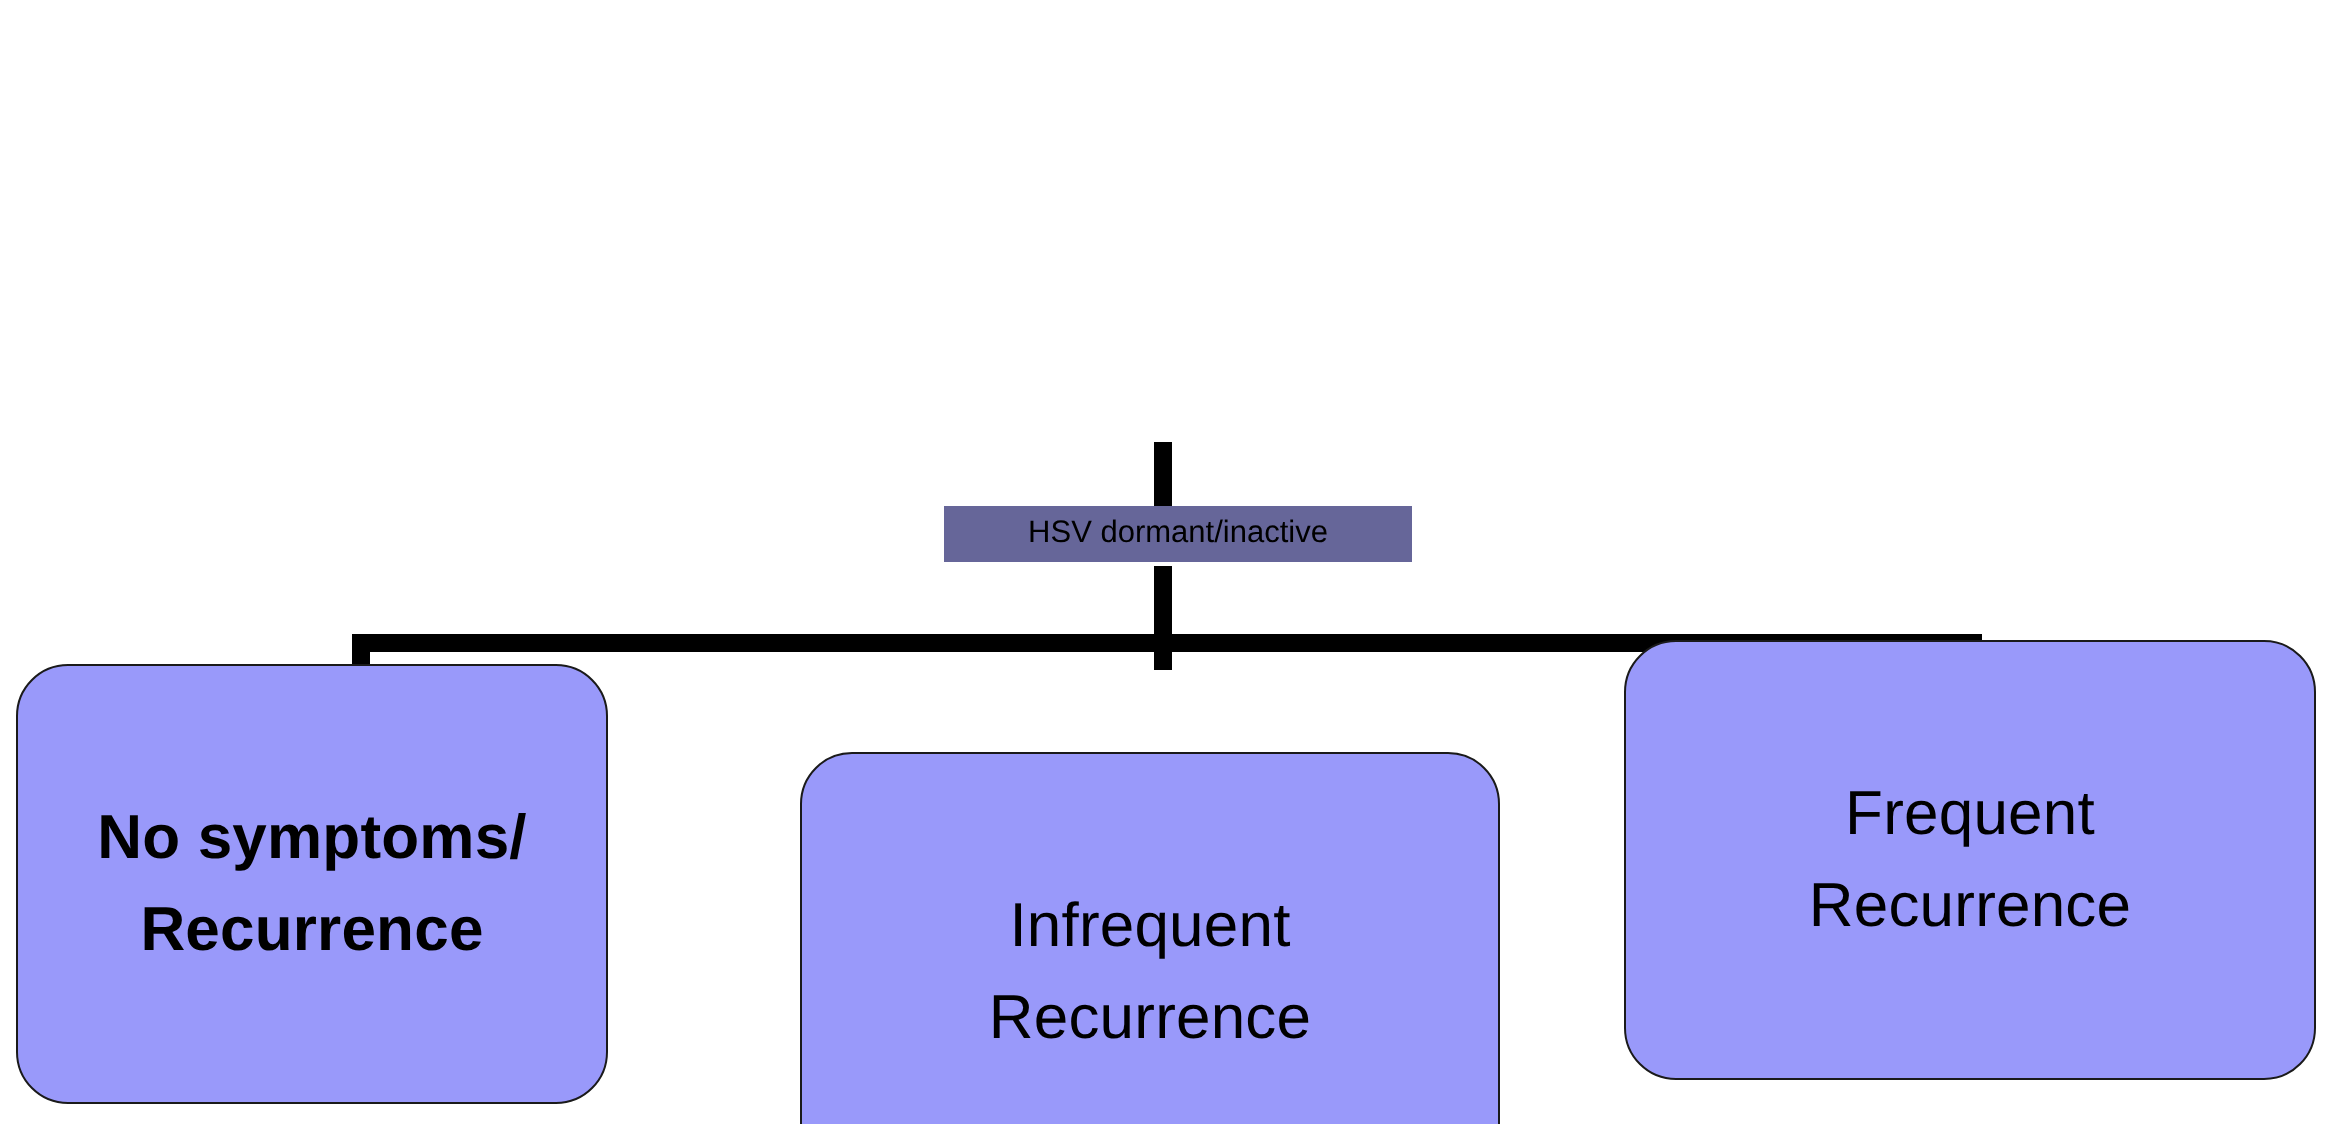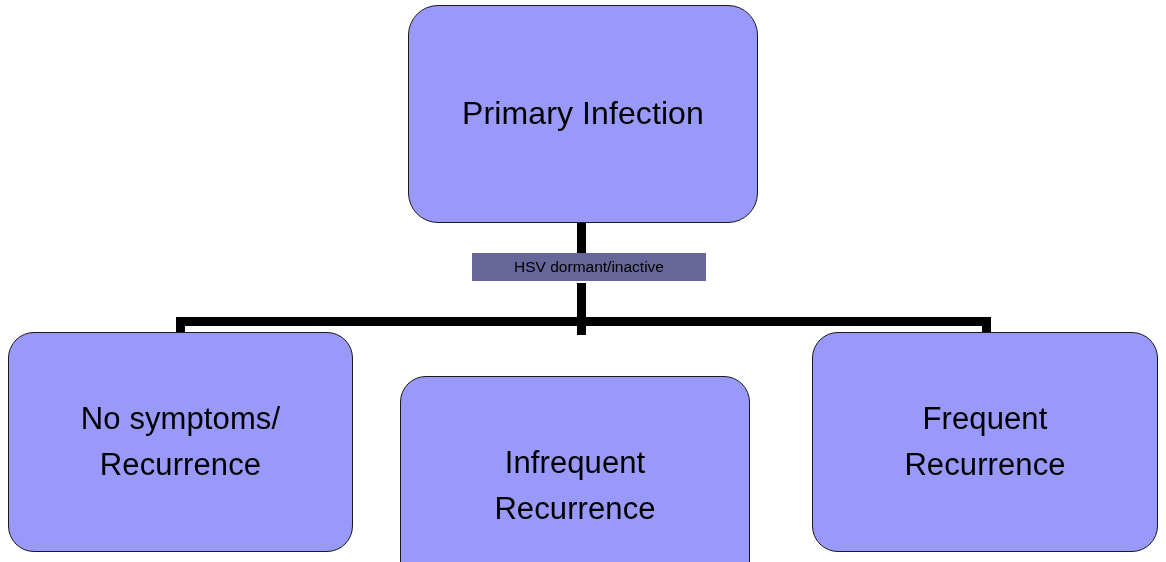--- a/index.html
+++ b/index.html
@@ -48,33 +48,34 @@
     height: 218px;
     border-radius: 30px;
   }
   #node-primary .node-label {
     font-size: 32px;
   }
 
   #node-no-symptoms {
     left: 8px;
     top: 332px;
-    width: 345px;
+    width: 296px;
     height: 220px;
+    font-weight: bold;
   }
   #node-infrequent {
     left: 400px;
     top: 332px;
     width: 350px;
     height: 220px;
     margin-top: 44px;
   }
   #node-frequent {
     left: 812px;
-    top: 332px;
+    top: 320px;
     width: 346px;
     height: 220px;
   }
 
   
   .connector {
     position: absolute;
     background: #000000;
     z-index: 1;
   }
@@ -137,23 +138,20 @@
 <body>
 
 <div id="diagram" style="background: rgb(255, 255, 255);">
 
   <div class="connector" id="stem-top" style="background: rgb(0, 0, 0);"></div>
   <div class="connector" id="bar-horizontal" style="background: rgb(0, 0, 0);"></div>
   <div class="connector" id="stem-left" style="background: rgb(0, 0, 0);"></div>
   <div class="connector" id="stem-middle" style="background: rgb(0, 0, 0);"></div>
   <div class="connector" id="stem-right" style="background: rgb(0, 0, 0);"></div>
 
-  <div class="node" id="node-primary" style="--node-fill: #9999fa; border-color: rgb(26, 26, 26); color: rgb(0, 0, 0);">
-    <span class="node-label">Primary Infection</span>
-  </div>
 
   <div id="edge-label" style="background: rgb(102, 102, 153);">
     <span class="edge-label-text">HSV dormant/inactive</span>
   </div>
 
   <div class="node" id="node-no-symptoms" style="--node-fill: #9999fa; border-color: rgb(26, 26, 26); color: rgb(0, 0, 0);">
     <span class="node-label">No symptoms/
 Recurrence</span>
   </div>
 

